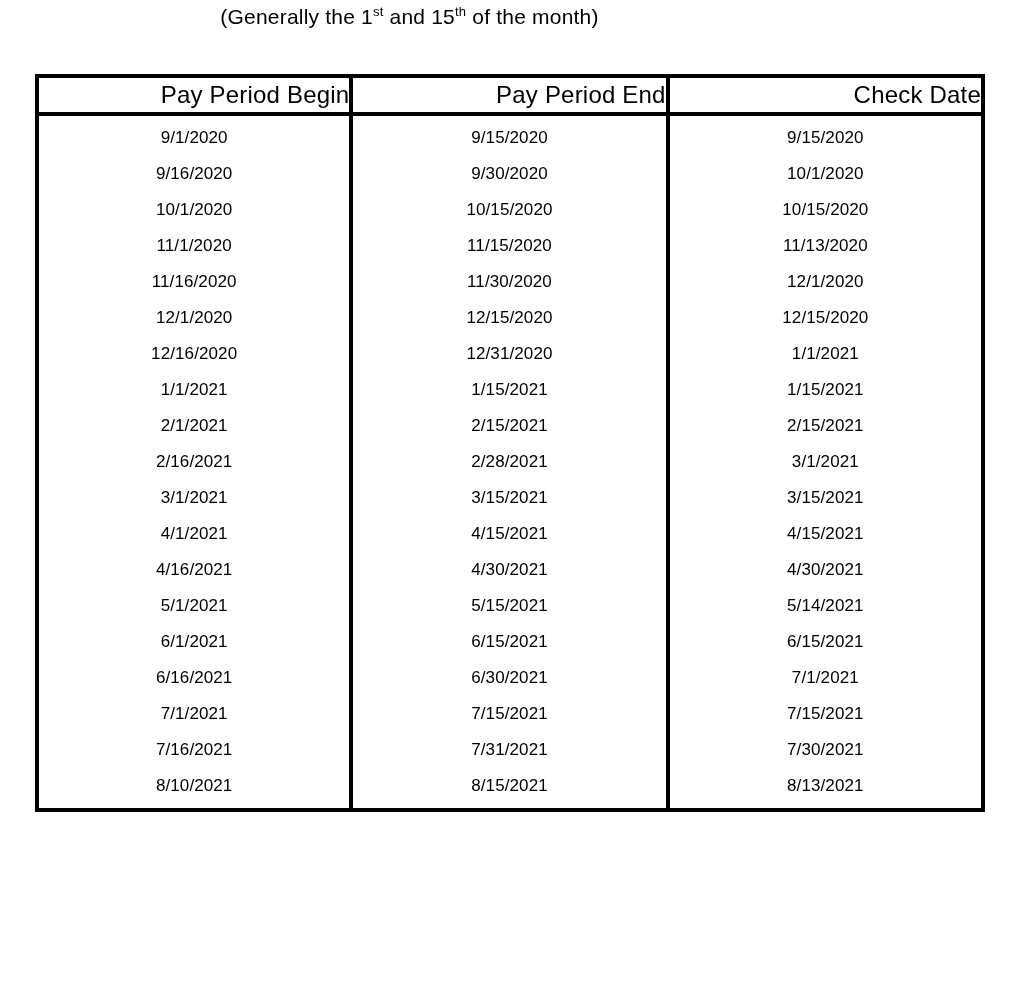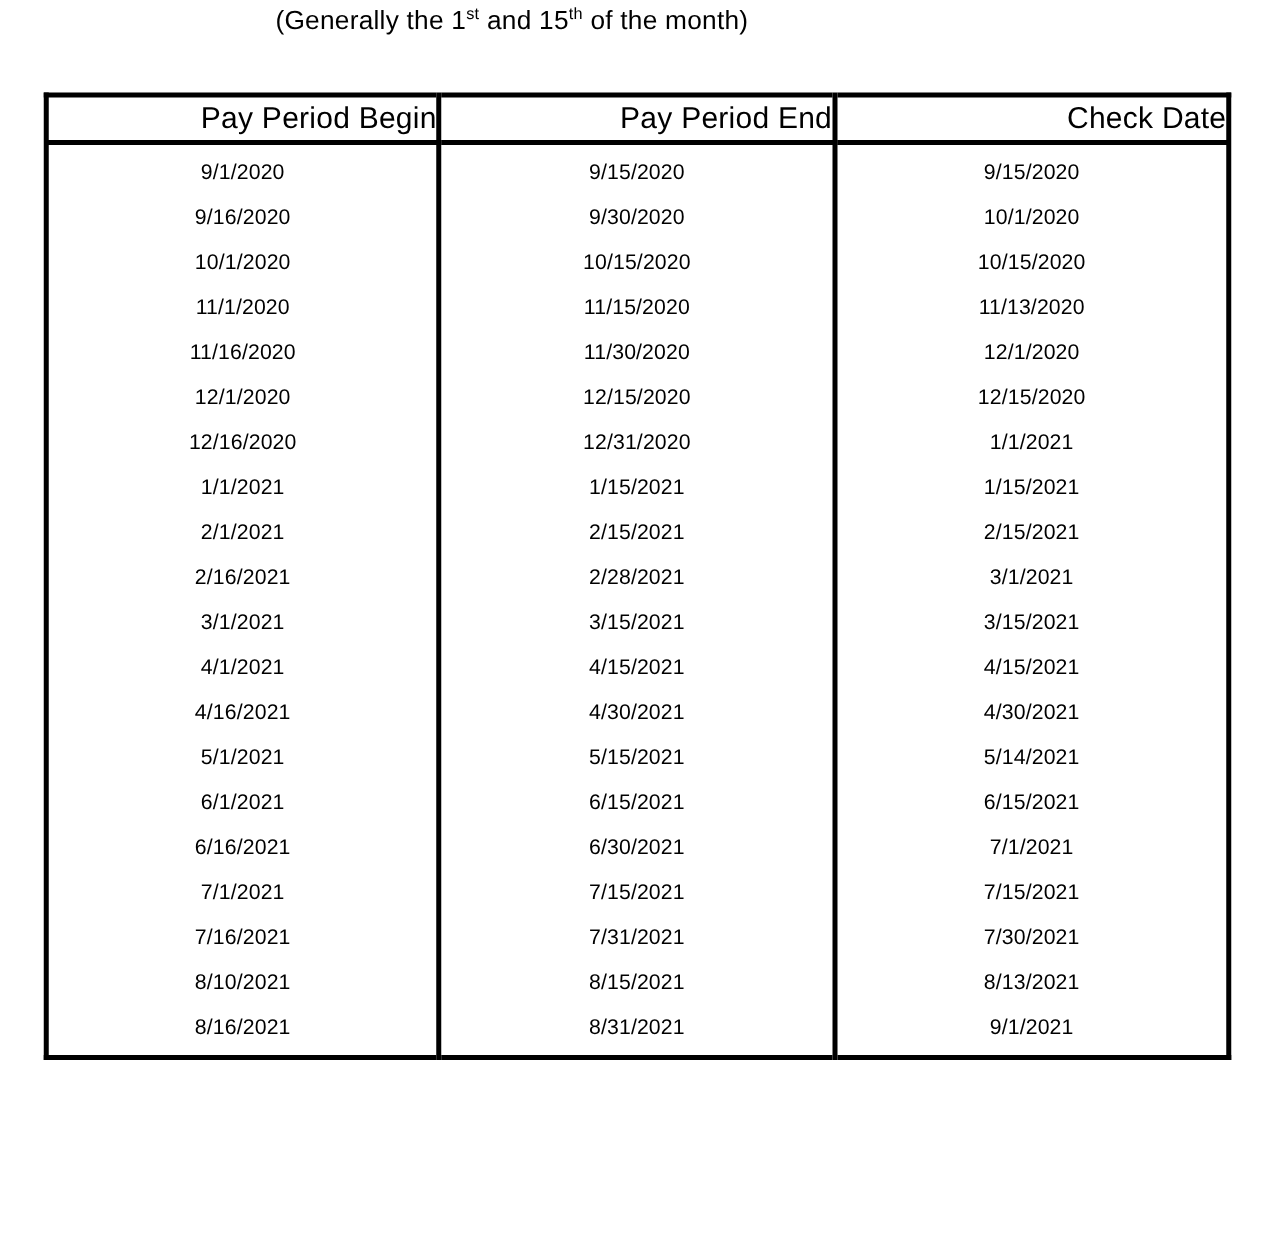--- a/index.html
+++ b/index.html
@@ -193,21 +193,16 @@
         <tr>
           <td>7/16/2021</td>
           <td>7/31/2021</td>
           <td>7/30/2021</td>
         </tr>
         <tr>
           <td>8/10/2021</td>
           <td>8/15/2021</td>
           <td>8/13/2021</td>
         </tr>
-        <tr>
-          <td>8/16/2021</td>
-          <td>8/31/2021</td>
-          <td>9/1/2021</td>
-        </tr>
       </tbody>
   </table>
 
 </div>
 
 </body></html>

